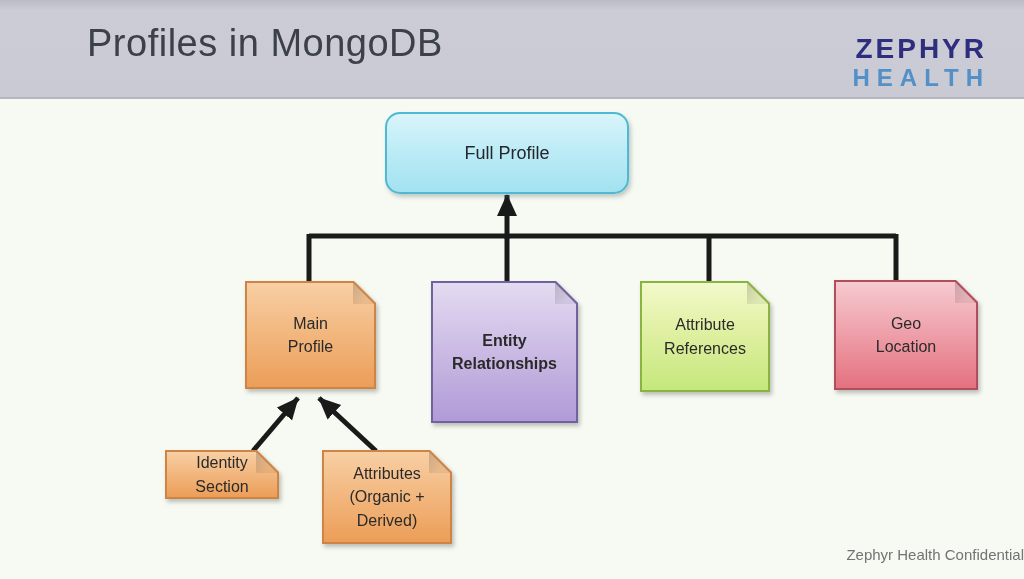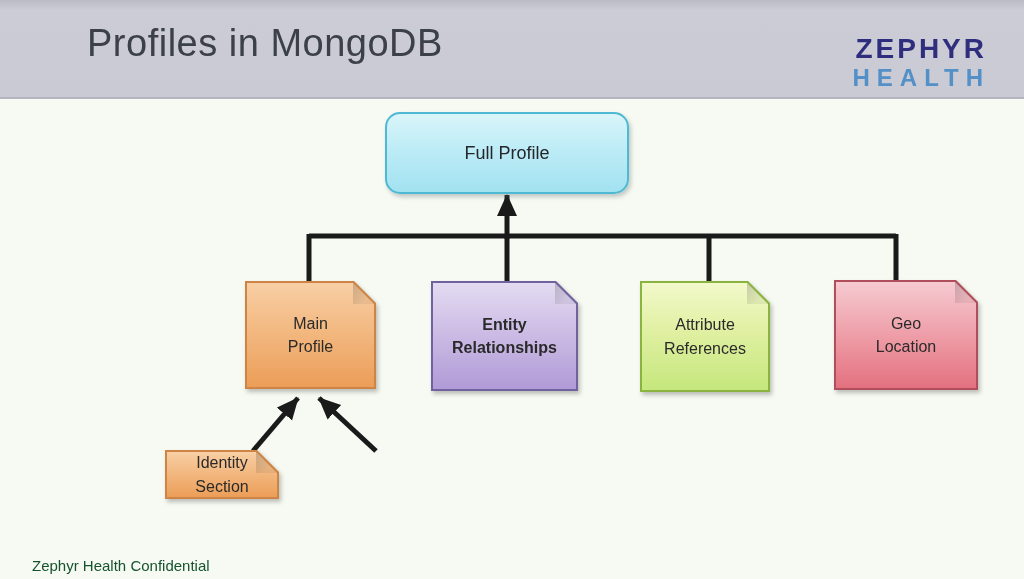--- a/index.html
+++ b/index.html
@@ -72,29 +72,29 @@
   .c-orange .fill{background:linear-gradient(180deg,#f8cfa4 0%, #f3bb85 40%, #ec9e58 100%);}
   .c-purple .edge{background:#71619f;}
   .c-purple .fill{background:linear-gradient(180deg,#e3dbf1 0%, #cdbde5 45%, #b19bd7 100%);}
   .c-green .edge{background:#8ab43f;}
   .c-green .fill{background:linear-gradient(180deg,#f2f9cb 0%, #e0f0a2 45%, #c5e77d 100%);}
   .c-pink .edge{background:#b04f5b;}
   .c-pink .fill{background:linear-gradient(180deg,#f6cad0 0%, #ee9ea8 50%, #e4717f 100%);}
 
   
   .n-main {left:213px;top:182px;width:131px;height:108px;}
-  .n-entity{left:399px;top:182px;width:147px;height:110px;}
+  .n-entity{left:399px;top:182px;width:147px;height:142px;}
   .n-attr {left:608px;top:182px;width:130px;height:111px;border-radius:19px;}
   .n-geo  {left:802px;top:181px;width:144px;height:110px;}
   .n-ident{left:133px;top:351px;width:114px;height:49px;}
   .n-attrs{left:290px;top:351px;width:130px;height:94px;}
 
   .footer-note{
-    position:absolute;left:0;right:0;top:458px;text-align:left;
-    font-size:15px;color:#14532d;
+    position:absolute;left:0;right:0;top:447px;text-align:right;
+    font-size:15px;color:#737373;
   }
 </style>
 </head>
 <body>
 
 <div class="screen">
 
   <div class="header">
     <div class="title">Profiles in MongoDB</div>
     <div class="logo">
@@ -167,17 +167,25 @@
 
     <div class="note c-orange n-ident">
       <div class="edge"></div>
       <div class="fill"></div>
       <div class="fold"></div>
       <div class="label label-narrow">
         <span>Identity Section</span>
       </div>
     </div>
 
+    <div class="note c-orange n-attrs">
+      <div class="edge"></div>
+      <div class="fill"></div>
+      <div class="fold"></div>
+      <div class="label">
+        <span>Attributes (Organic + Derived)</span>
+      </div>
+    </div>
 
     <div class="footer-note">Zephyr Health Confidential</div>
 
   </div>
 </div>
 
 </body></html>

